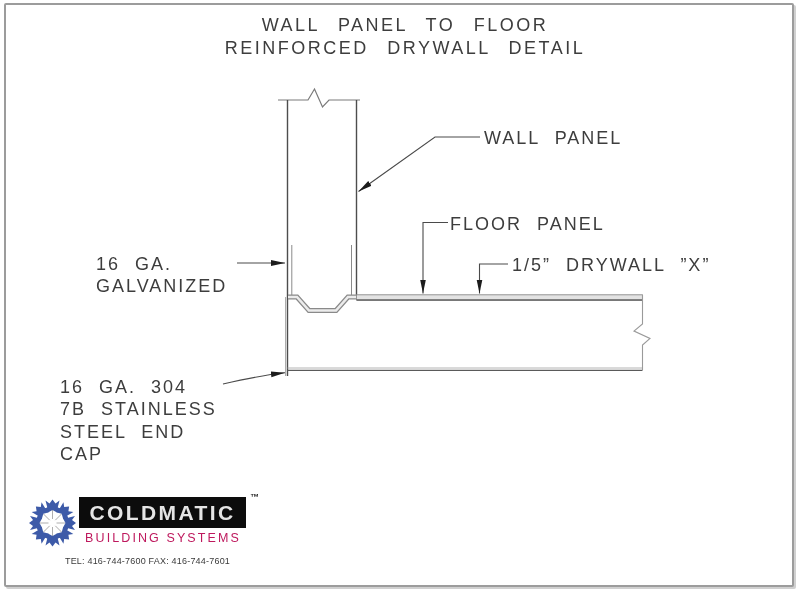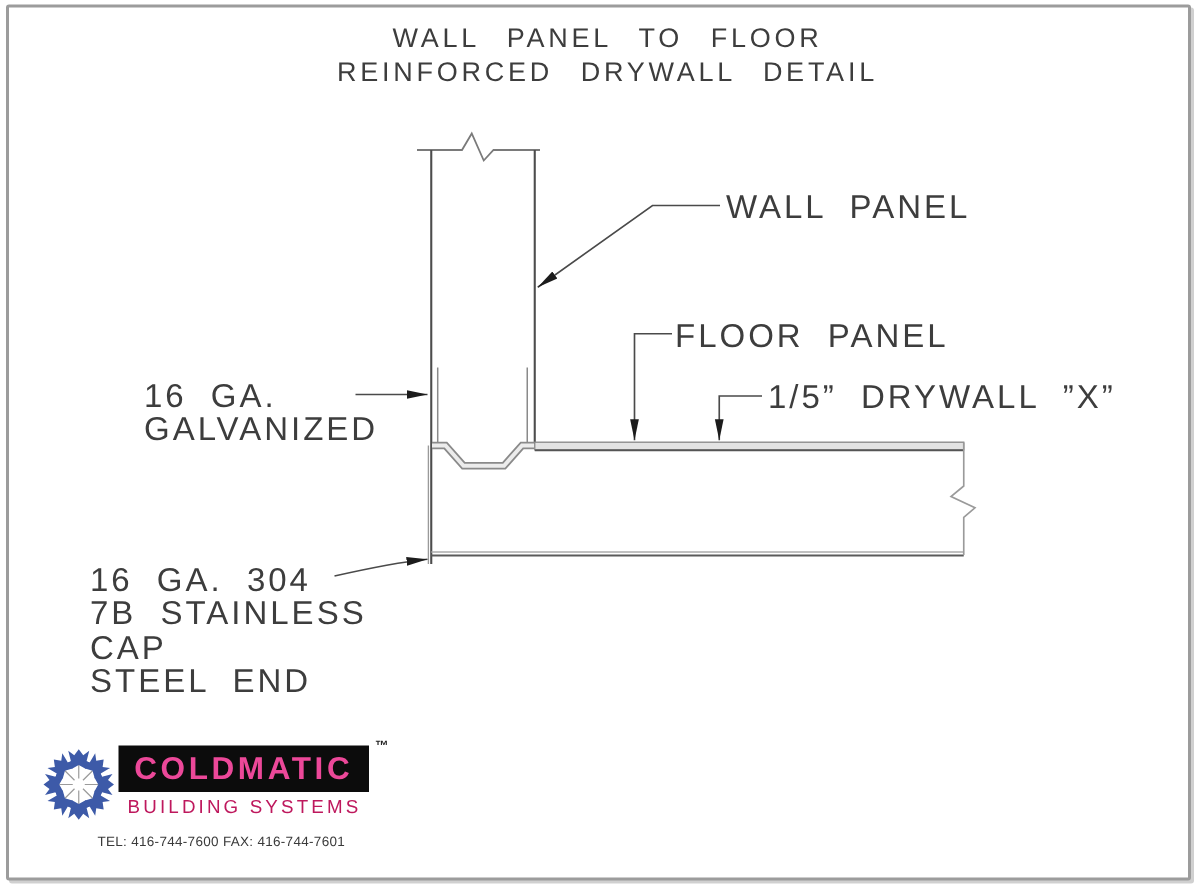--- a/index.html
+++ b/index.html
@@ -2,29 +2,29 @@
 <html><head>
 <meta charset="utf-8">
 <style>
   html,body{margin:0;padding:0;background:#ffffff;}
   body{width:800px;height:595px;position:relative;overflow:hidden;
        font-family:"Liberation Sans",sans-serif;}
   .frame{position:absolute;left:4px;top:3px;width:786px;height:580px;
          border:2px solid #9c9c9c;border-radius:2px;
          box-shadow:2px 2px 0 rgba(120,120,120,.35);background:#fff;}
   .cad{color:#3d3d3d;letter-spacing:2px;word-spacing:8px;white-space:nowrap;
-       font-size:22px;line-height:22.3px;}
+       font-size:18px;line-height:22.3px;}
   .title{position:absolute;left:0;top:14px;width:810px;text-align:center;
          font-size:18px;letter-spacing:2.5px;word-spacing:11px;line-height:22.5px;}
   .lbl{position:absolute;}
   svg.drawing{position:absolute;left:0;top:0;}
   
   .brandbox{position:absolute;left:79px;top:497px;width:167px;height:31px;
             background:#0c0c0c;display:flex;align-items:center;justify-content:center;}
-  .brandbox span{color:#ec4899;font-weight:700;font-size:21px;letter-spacing:2.4px;}
+  .brandbox span{color:#e5e5e5;font-weight:700;font-size:21px;letter-spacing:2.4px;}
   .tm{position:absolute;left:250px;top:492px;font-size:9px;color:#222;font-weight:700;}
   .tagline{position:absolute;left:79px;top:531px;width:168px;text-align:center;
            font-weight:400;font-size:12.5px;letter-spacing:2.1px;color:#be185d;white-space:nowrap;}
   .addr{position:absolute;left:25px;top:556px;width:245px;text-align:center;
         font-size:9px;line-height:10.5px;color:#3a3a3a;letter-spacing:.2px;white-space:nowrap;}
 </style>
 </head>
 <body>
 
 <div class="frame"></div>
@@ -111,22 +111,22 @@
 <div class="cad lbl" style="left:512px;top:254px">1/5” DRYWALL ”X”</div>
 
 <div class="cad lbl" style="left:96px;top:253px">
   <div>16 GA.</div>
   <div>GALVANIZED</div>
 </div>
 
 <div class="cad lbl" style="left:60px;top:376px">
   <div>16 GA. 304</div>
   <div>7B STAINLESS</div>
+  <div>STEEL END</div>
   <div>CAP</div>
-  <div>STEEL END</div>
 </div>
 
 <div class="brandbox">
   <span>COLDMATIC</span>
 </div>
 <div class="tm">™</div>
 <div class="tagline">BUILDING SYSTEMS</div>
 <div class="addr">
   <div>TEL: 416-744-7600    FAX: 416-744-7601</div>
 </div>

